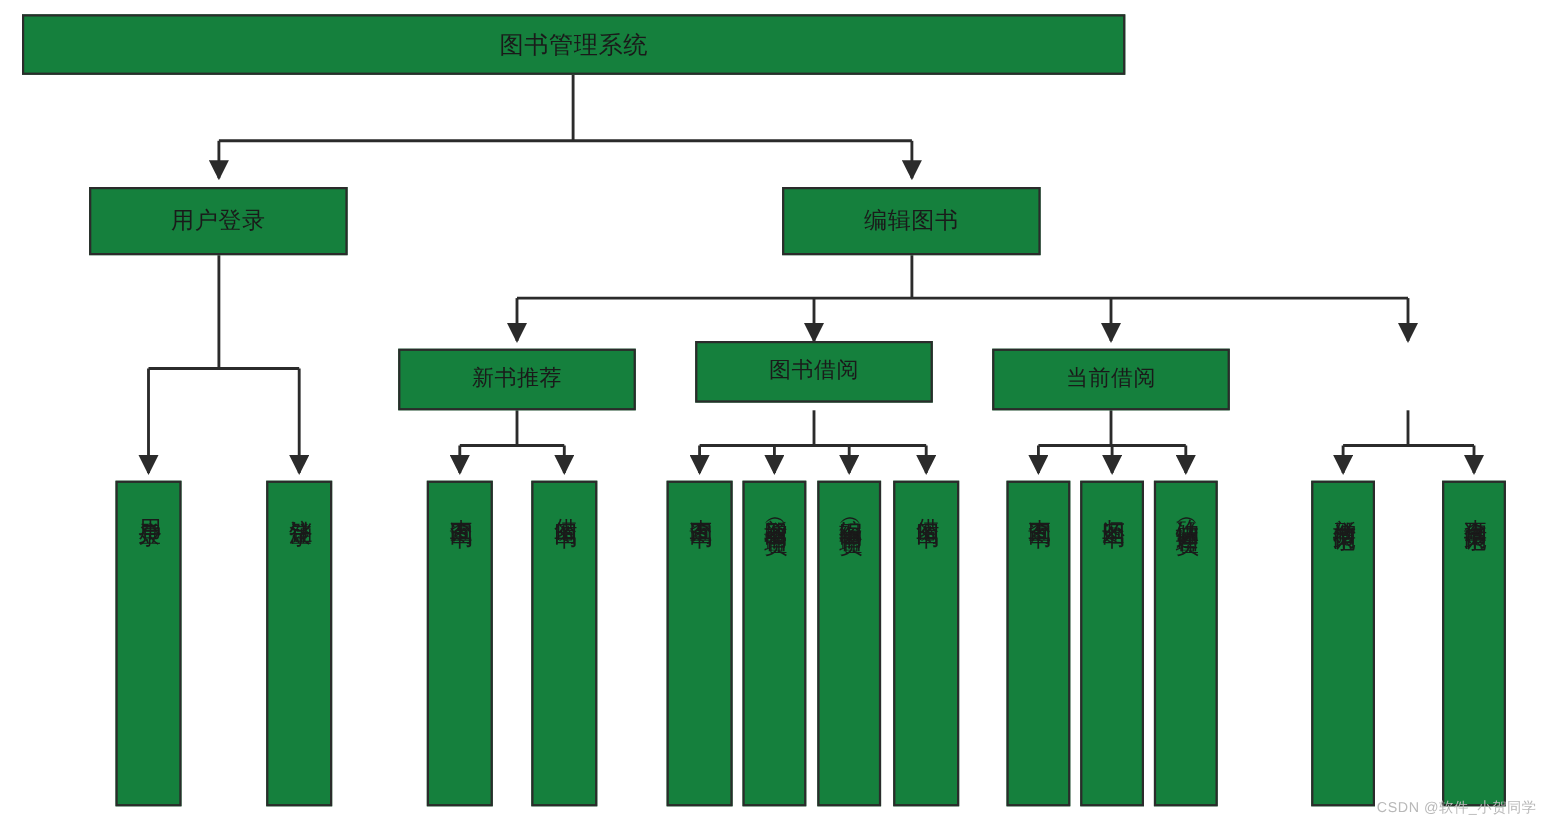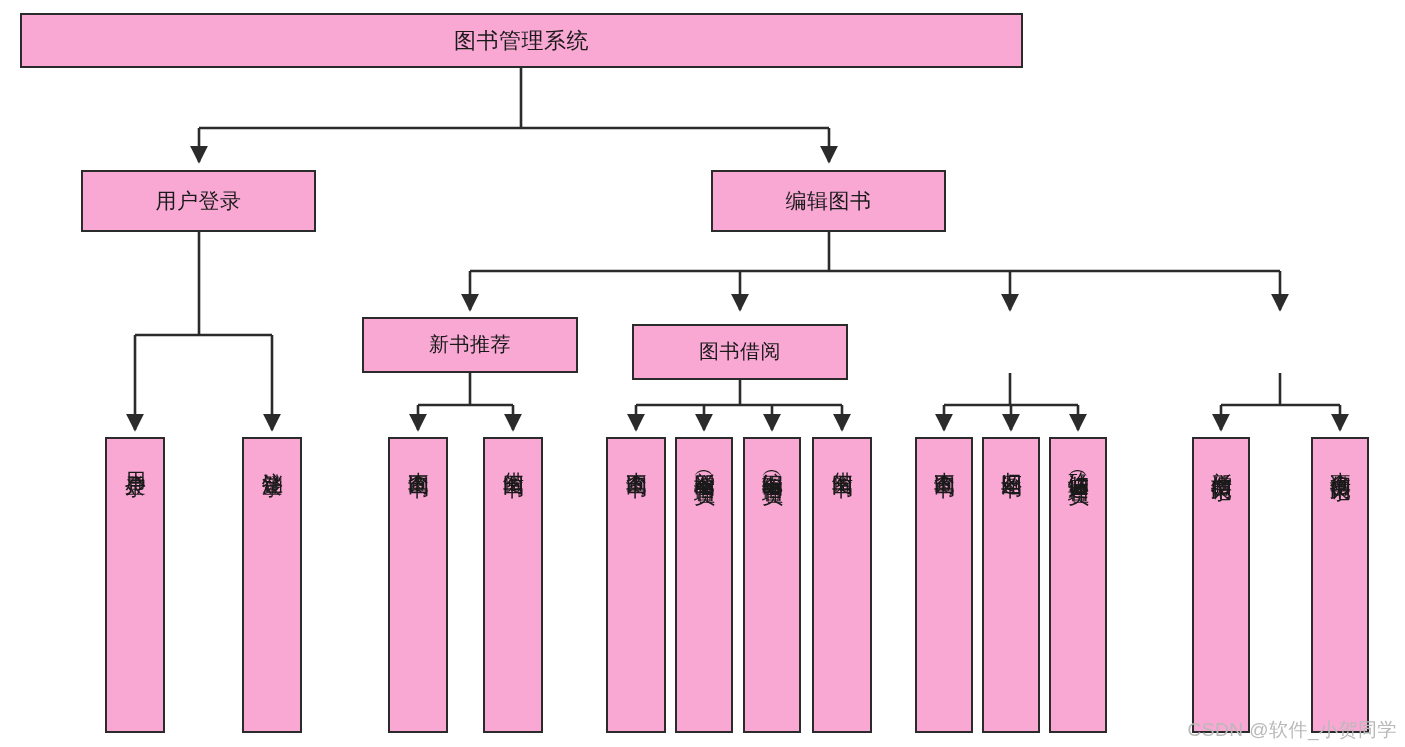--- a/index.html
+++ b/index.html
@@ -21,21 +21,21 @@
     position: absolute;
     left: 0;
     top: 0;
     width: 1405px;
     height: 747px;
     pointer-events: none;
   }
   .node {
     position: absolute;
     box-sizing: border-box;
-    background: #f9a8d4;
+    background: #15803d;
     border: 2px solid #2b2b2b;
     display: flex;
     align-items: center;
     justify-content: center;
     z-index: 2;
   }
   .node .label {
     color: #1a1a1a;
     font-size: 21px;
     line-height: 1.18;
@@ -56,21 +56,21 @@
     text-orientation: upright;
     font-size: 21px;
     letter-spacing: 2px;
     white-space: normal;
     max-height: 275px;
   }
   .watermark {
     position: absolute;
     right: 8px;
     bottom: 4px;
-    font-size: 19px;
+    font-size: 13px;
     color: #b9b9b9;
     white-space: nowrap;
     z-index: 5;
     letter-spacing: 0.5px;
   }
 </style>
 </head>
 <body>
 
 <div id="canvas">
@@ -132,22 +132,25 @@
   <div class="node level1" style="left:81px; top:170px; width:235px; height:62px;">
     <span class="label">用户登录</span>
   </div>
   <div class="node level1" style="left:711px; top:170px; width:235px; height:62px;">
     <span class="label">编辑图书</span>
   </div>
 
   <div class="node level2" style="left:362px; top:317px; width:216px; height:56px;">
     <span class="label">新书推荐</span>
   </div>
-  <div class="node level2" style="left:632px; top:324px; width:216px; height:56px;">
+  <div class="node level2" style="left:632px; top:310px; width:216px; height:56px;">
     <span class="label">图书借阅</span>
+  </div>
+  <div class="node level2" style="left:902px; top:317px; width:216px; height:56px;">
+    <span class="label">当前借阅</span>
   </div>
 
   <div class="node leaf" style="left:105px; top:437px; width:60px; height:296px;">
     <span class="label">用户登录</span>
   </div>
   <div class="node leaf" style="left:242px; top:437px; width:60px; height:296px;">
     <span class="label">注销登录</span>
   </div>
 
   <div class="node leaf" style="left:388px; top:437px; width:60px; height:296px;">

